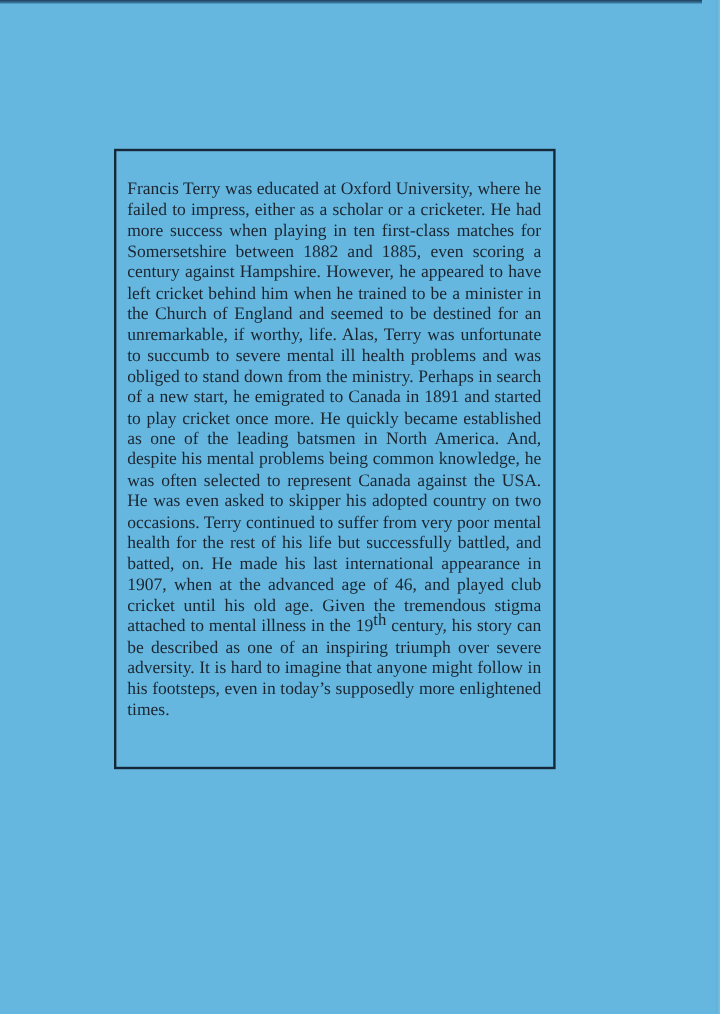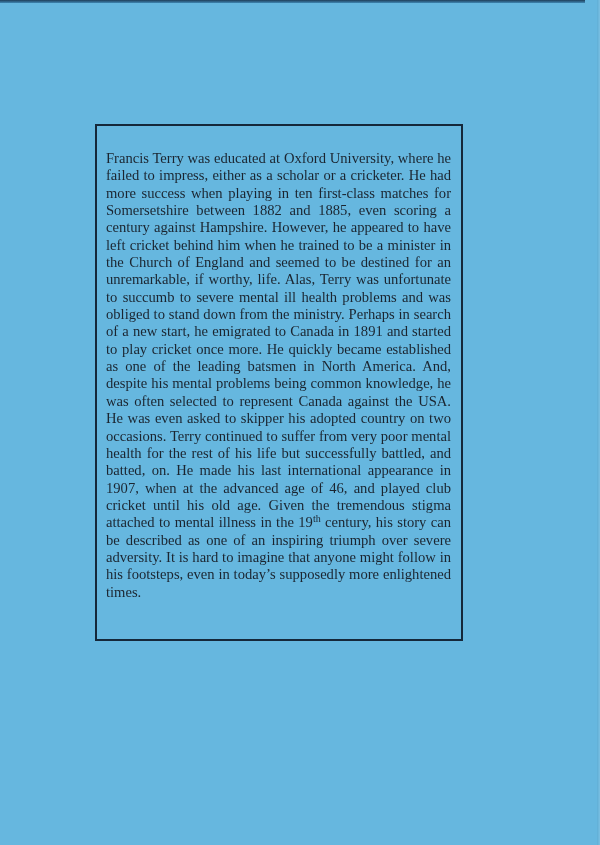--- a/index.html
+++ b/index.html
@@ -43,21 +43,21 @@
     .blurb {
       margin: 0;
       font-family: "Liberation Serif", "DejaVu Serif", serif;
       font-size: 14.6px;
       line-height: 17.35px;
       color: #1b2530;
       text-align: justify;
       hyphens: none;
     }
     .blurb sup {
-      font-size: 10px;
+      font-size: 14px;
       line-height: 0;
       vertical-align: 5px;
     }
   </style>
 </head>
 <body>
 
 <div class="top-edge"></div>
 <div class="right-edge"></div>
 

